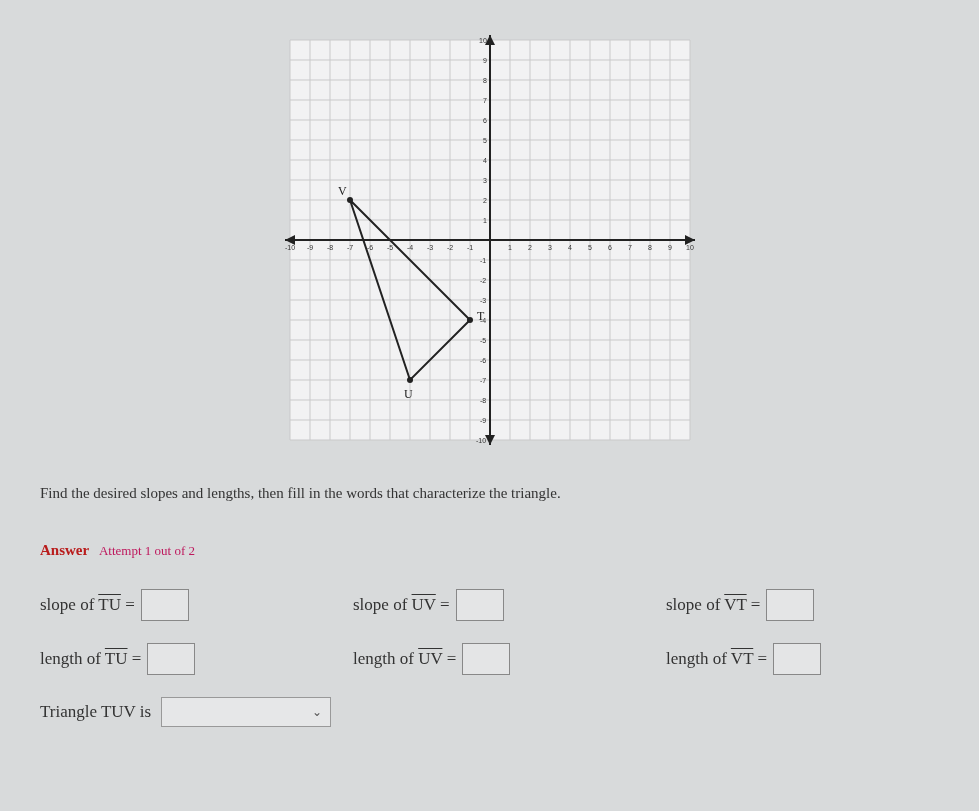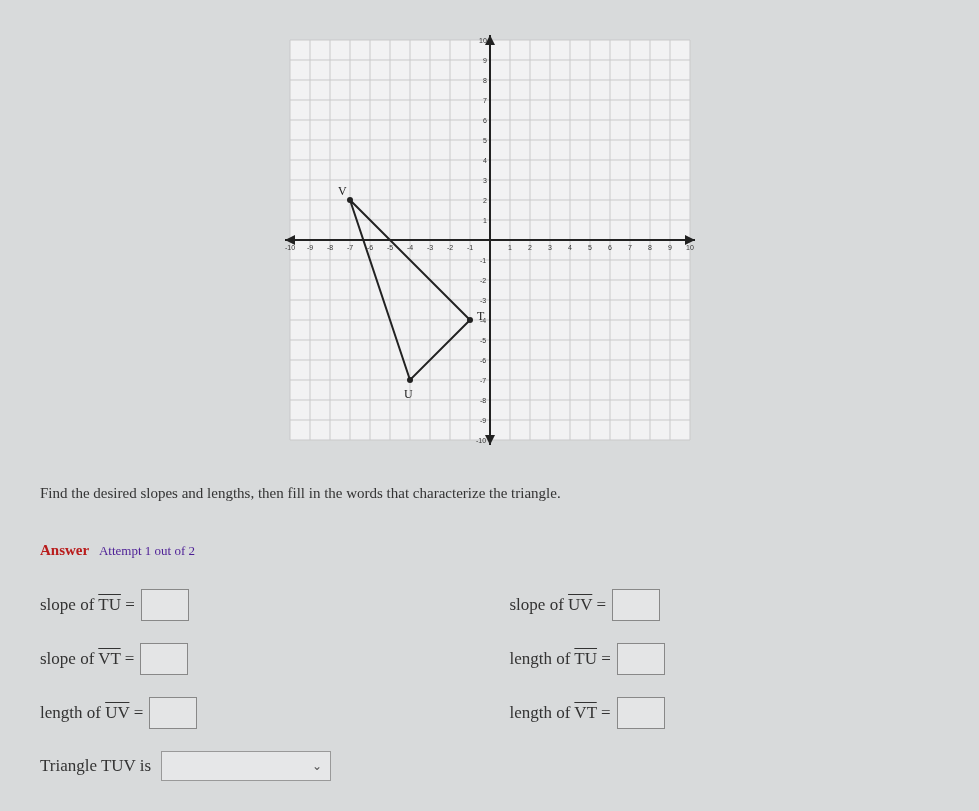--- a/index.html
+++ b/index.html
@@ -26,24 +26,24 @@
   .prompt {
     font-size: 15px;
     color: #333;
     margin-bottom: 40px;
   }
   .answer-header {
     font-size: 15px;
     margin-bottom: 30px;
   }
   .answer-header .bold { font-weight: bold; color: #b91c1c; }
-  .answer-header .attempt { color: #4c1d95; font-size: 13px; margin-left: 6px; }
+  .answer-header .attempt { color: #be185d; font-size: 13px; margin-left: 6px; }
   .answer-grid {
     display: grid;
-    grid-template-columns: 1fr 1fr;
+    grid-template-columns: 1fr 1fr 1fr;
     row-gap: 22px;
     column-gap: 40px;
     align-items: center;
   }
   .field {
     display: flex;
     align-items: center;
     gap: 6px;
     font-size: 17px;
     color: #333;

